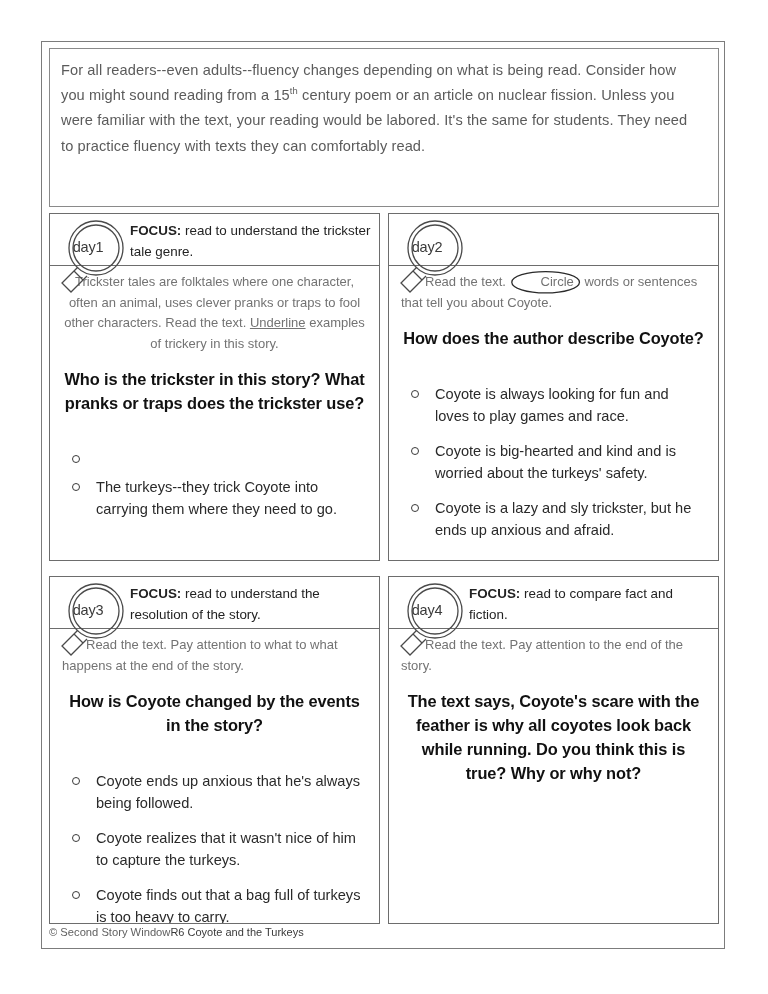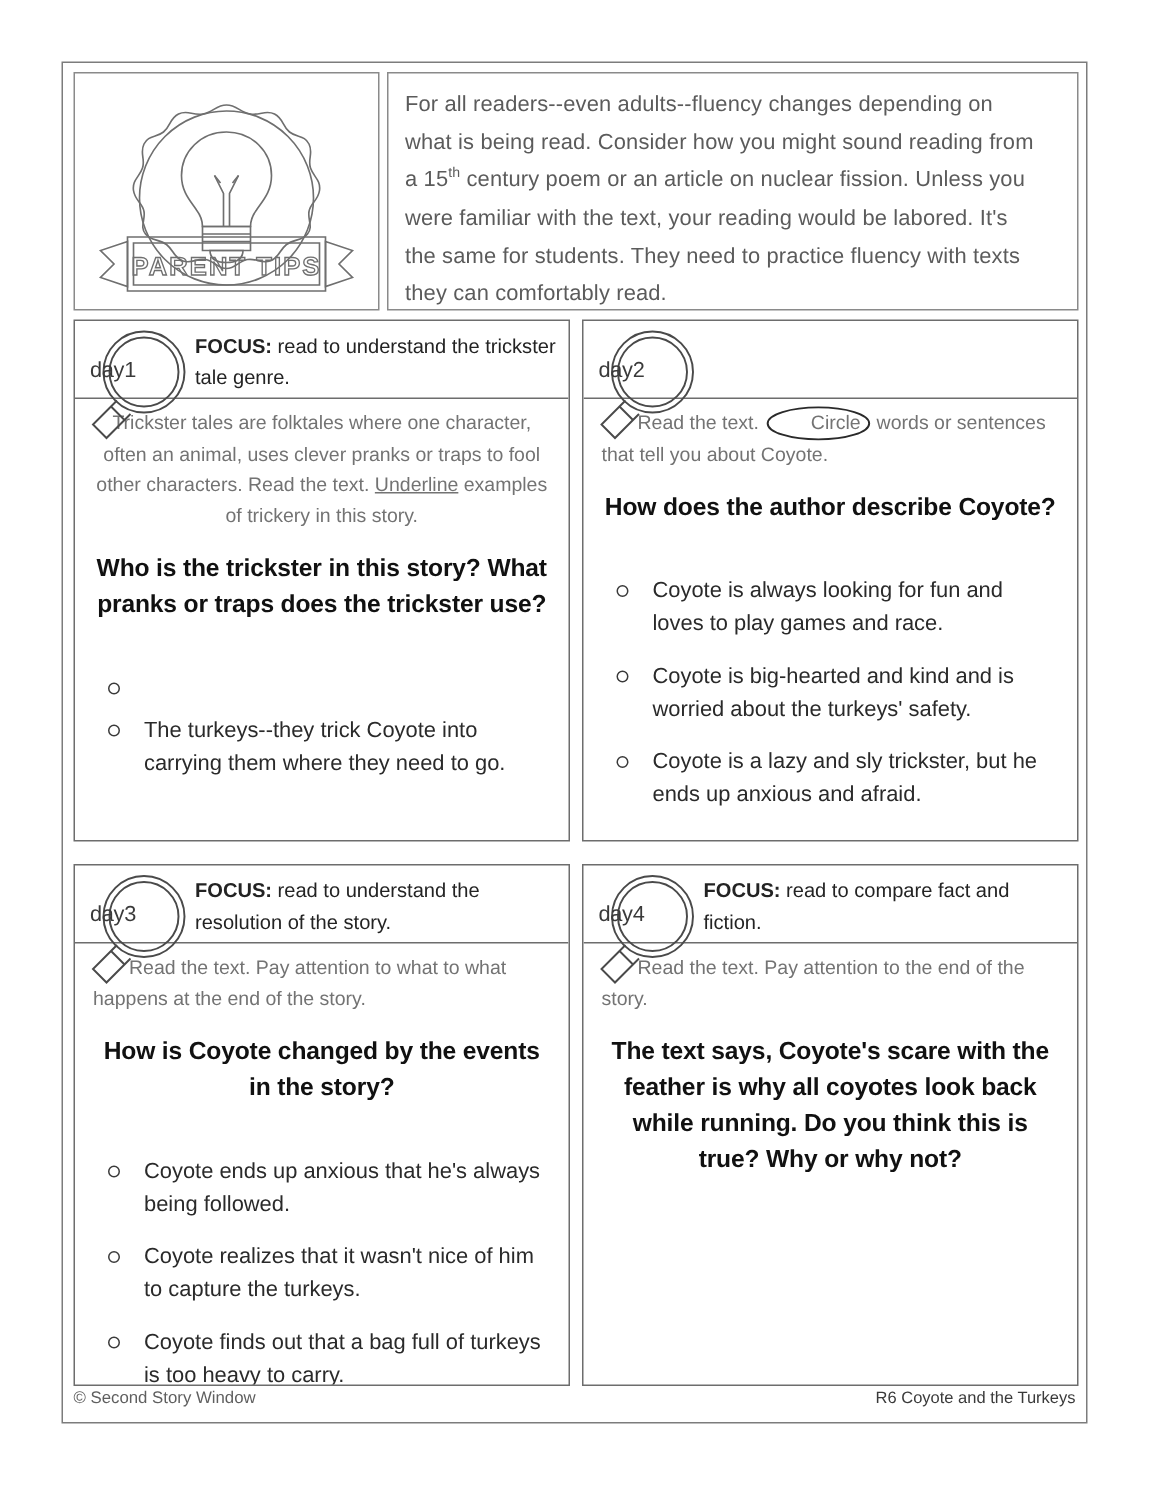--- a/index.html
+++ b/index.html
@@ -111,20 +111,21 @@
     width: 78px;
     height: 78px;
     z-index: 4;
     pointer-events: none;
   }
   .day-label {
     position: absolute;
     left: 10px;
     top: 25px;
     width: 56px;
+    text-align: center;
     font-size: 14.5px;
     color: #3a3a3a;
     letter-spacing: -0.2px;
     z-index: 5;
   }
 
   .panel-body {
     position: relative;
     padding: 6px 12px 0 12px;
   }
@@ -184,67 +185,34 @@
   }
 
   
   .footer {
     position: absolute;
     left: 7px;
     right: 7px;
     bottom: 6px;
     height: 20px;
     display: flex;
-    justify-content: space-between;
+    justify-content: flex-start;
     align-items: center;
     font-size: 11.2px;
     color: #5f5f5f;
   }
   .footer-right { color: #3a3a3a; font-size: 11px; }
 </style>
 </head>
 <body>
 
 <div class="page">
 
   <div class="tips-row">
 
-    <div class="tips-logo-box">
-      <svg width="180" height="140" viewBox="0 0 180 140">
-        <g fill="none" stroke="#6f6f6f" stroke-width="1.1">
-
-          <path d="M90 12
-                   c7 0 9 5 16 6 c7 1 10 -3 16 0 c6 3 5 8 10 12 c5 4 10 2 13 8 c3 6 -1 10 1 16
-                   c2 6 7 8 6 15 c-1 7 -6 8 -7 14 c-1 6 3 10 -1 15 c-4 5 -9 3 -14 7
-                   c-5 4 -5 9 -11 11 c-6 2 -9 -2 -15 -1 c-6 1 -8 6 -14 6 c-6 0 -8 -5 -14 -6
-                   c-6 -1 -9 3 -15 1 c-6 -2 -6 -7 -11 -11 c-5 -4 -10 -2 -14 -7 c-4 -5 0 -9 -1 -15
-                   c-1 -6 -6 -7 -7 -14 c-1 -7 4 -9 6 -15 c2 -6 -2 -10 1 -16 c3 -6 8 -4 13 -8
-                   c5 -4 4 -9 10 -12 c6 -3 9 1 16 0 c7 -1 9 -6 16 -6 z"></path>
-
-          <circle cx="90" cy="74" r="58"></circle>
-
-          <path d="M90 30 c-17 0 -30 13 -30 29 c0 11 6 17 10 23 c3 4 4 7 4 11 l32 0
-                   c0 -4 1 -7 4 -11 c4 -6 10 -12 10 -23 c0 -16 -13 -29 -30 -29 z"></path>
-
-          <path d="M82 59 l6 12 l0 22"></path>
-          <path d="M98 59 l-6 12 l0 22"></path>
-          <path d="M82 59 l4 5 M98 59 l-4 5"></path>
-
-          <path d="M74 93 l32 0 l0 16 l-32 0 z"></path>
-          <path d="M74 98 l32 0 M74 103 l32 0"></path>
-          <path d="M79 109 l22 0 c0 6 -4 8 -11 8 c-7 0 -11 -2 -11 -8 z"></path>
-
-          <path d="M24 103 l-18 6 l9 9 l-9 9 l18 6 l0 -30 z"></path>
-          <path d="M156 103 l18 6 l-9 9 l9 9 l-18 6 l0 -30 z"></path>
-          <path d="M24 100 l132 0 l0 36 l-132 0 z"></path>
-          <path d="M28 104 l124 0 l0 28 l-124 0 z"></path>
-        </g>
-        <text x="90" y="125" text-anchor="middle" font-family="'Liberation Sans', sans-serif" font-size="17" font-weight="bold" letter-spacing="1.4" fill="none" stroke="#6f6f6f" stroke-width="0.9">PARENT TIPS</text>
-      </svg>
-    </div>
 
     <div class="tips-text-box">
       <div class="tips-text"><span>For all readers--even adults--fluency changes depending on what is being read. Consider how you might sound reading from a 15</span><sup>th</sup><span> century poem or an article on nuclear fission. Unless you were familiar with the text, your reading would be labored. It's the same for students. They need to practice fluency with texts they can comfortably read.</span></div>
     </div>
   </div>
 
   <div class="grid">
 
     <div class="panel p1 d1">
       <div class="panel-head">

